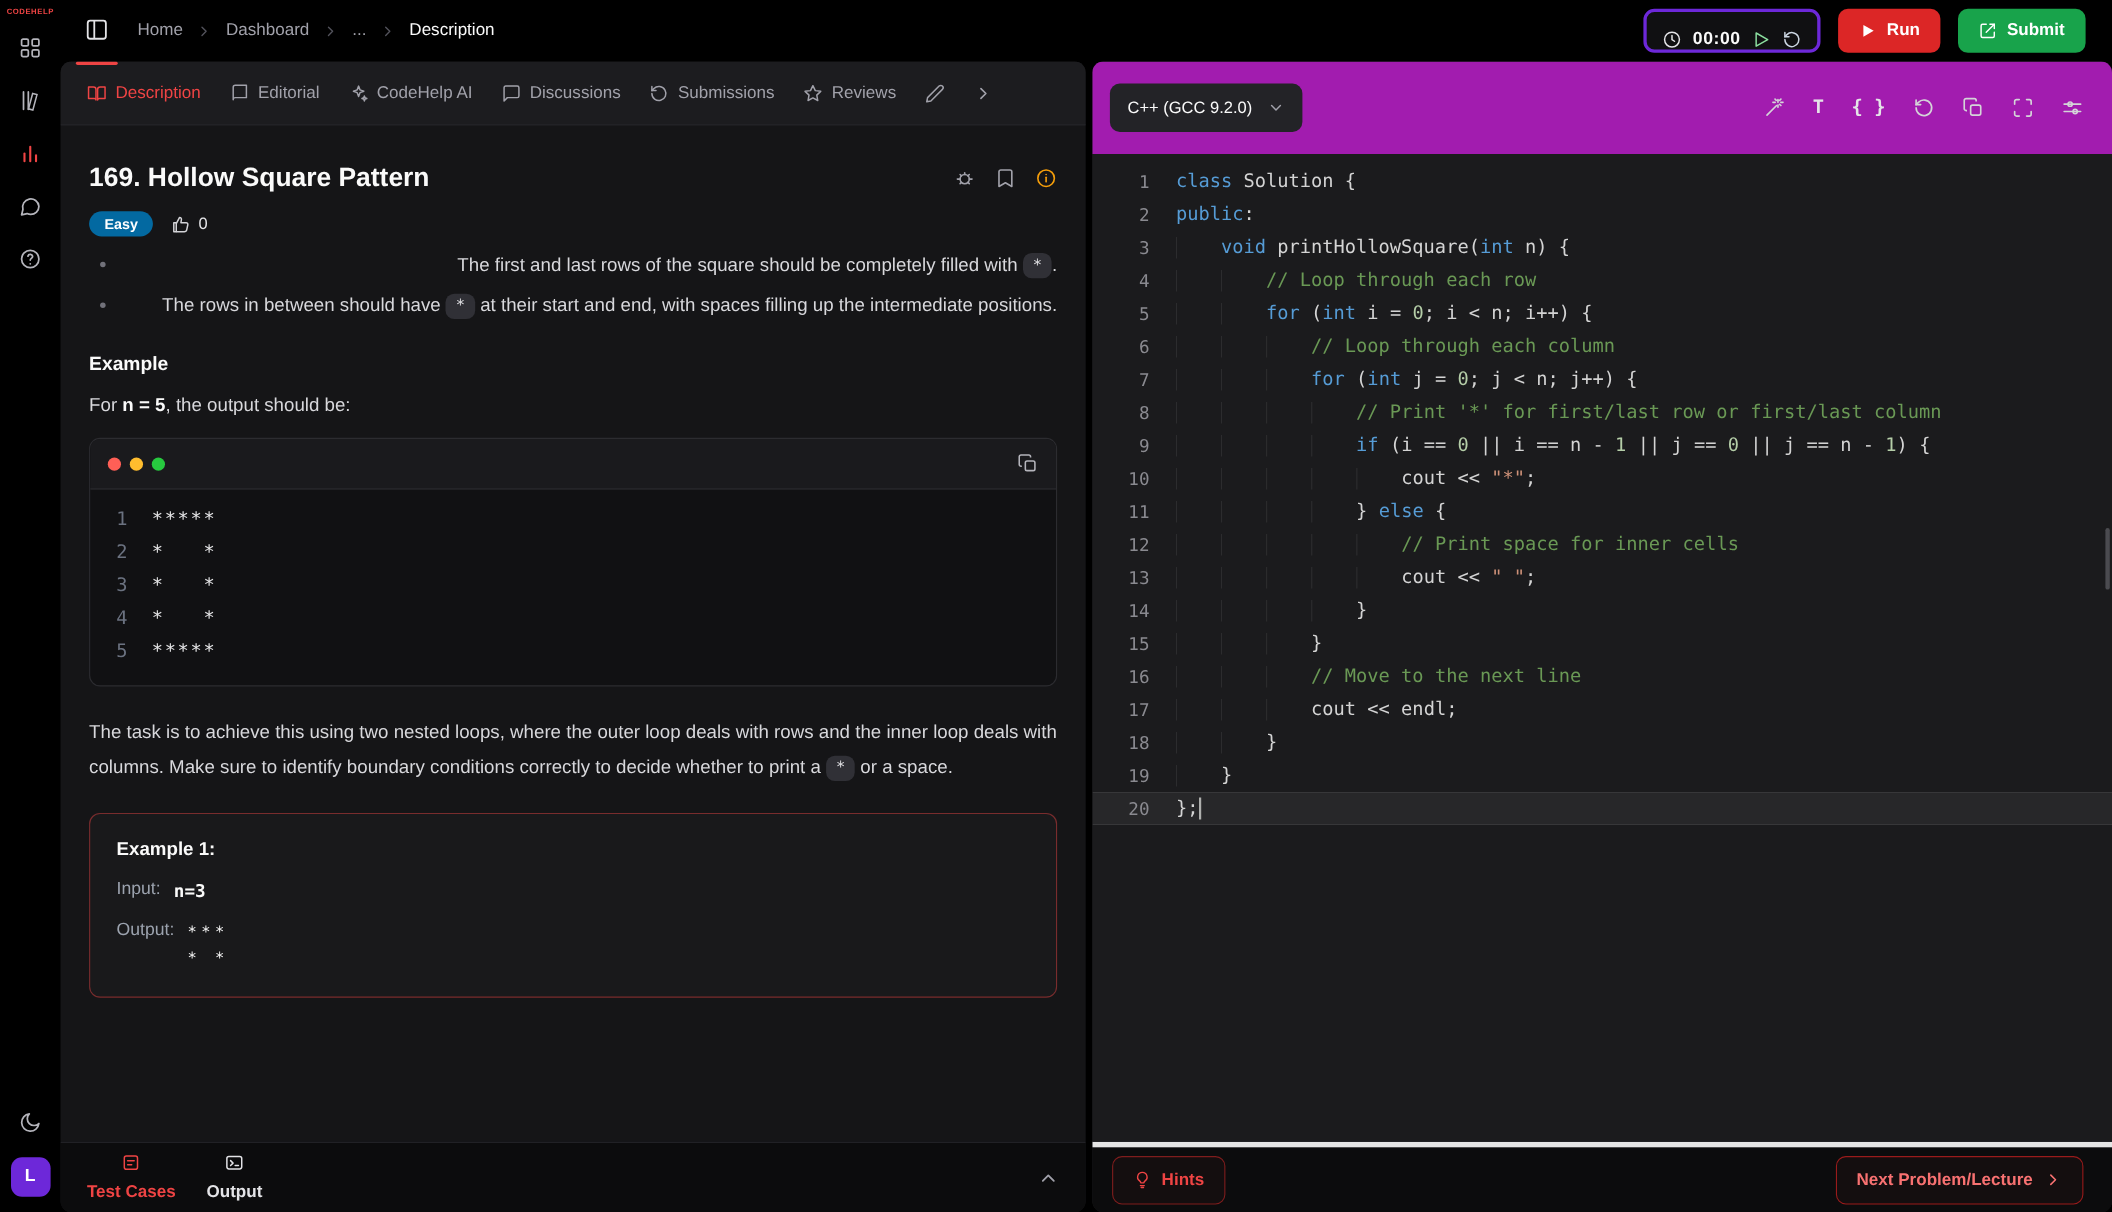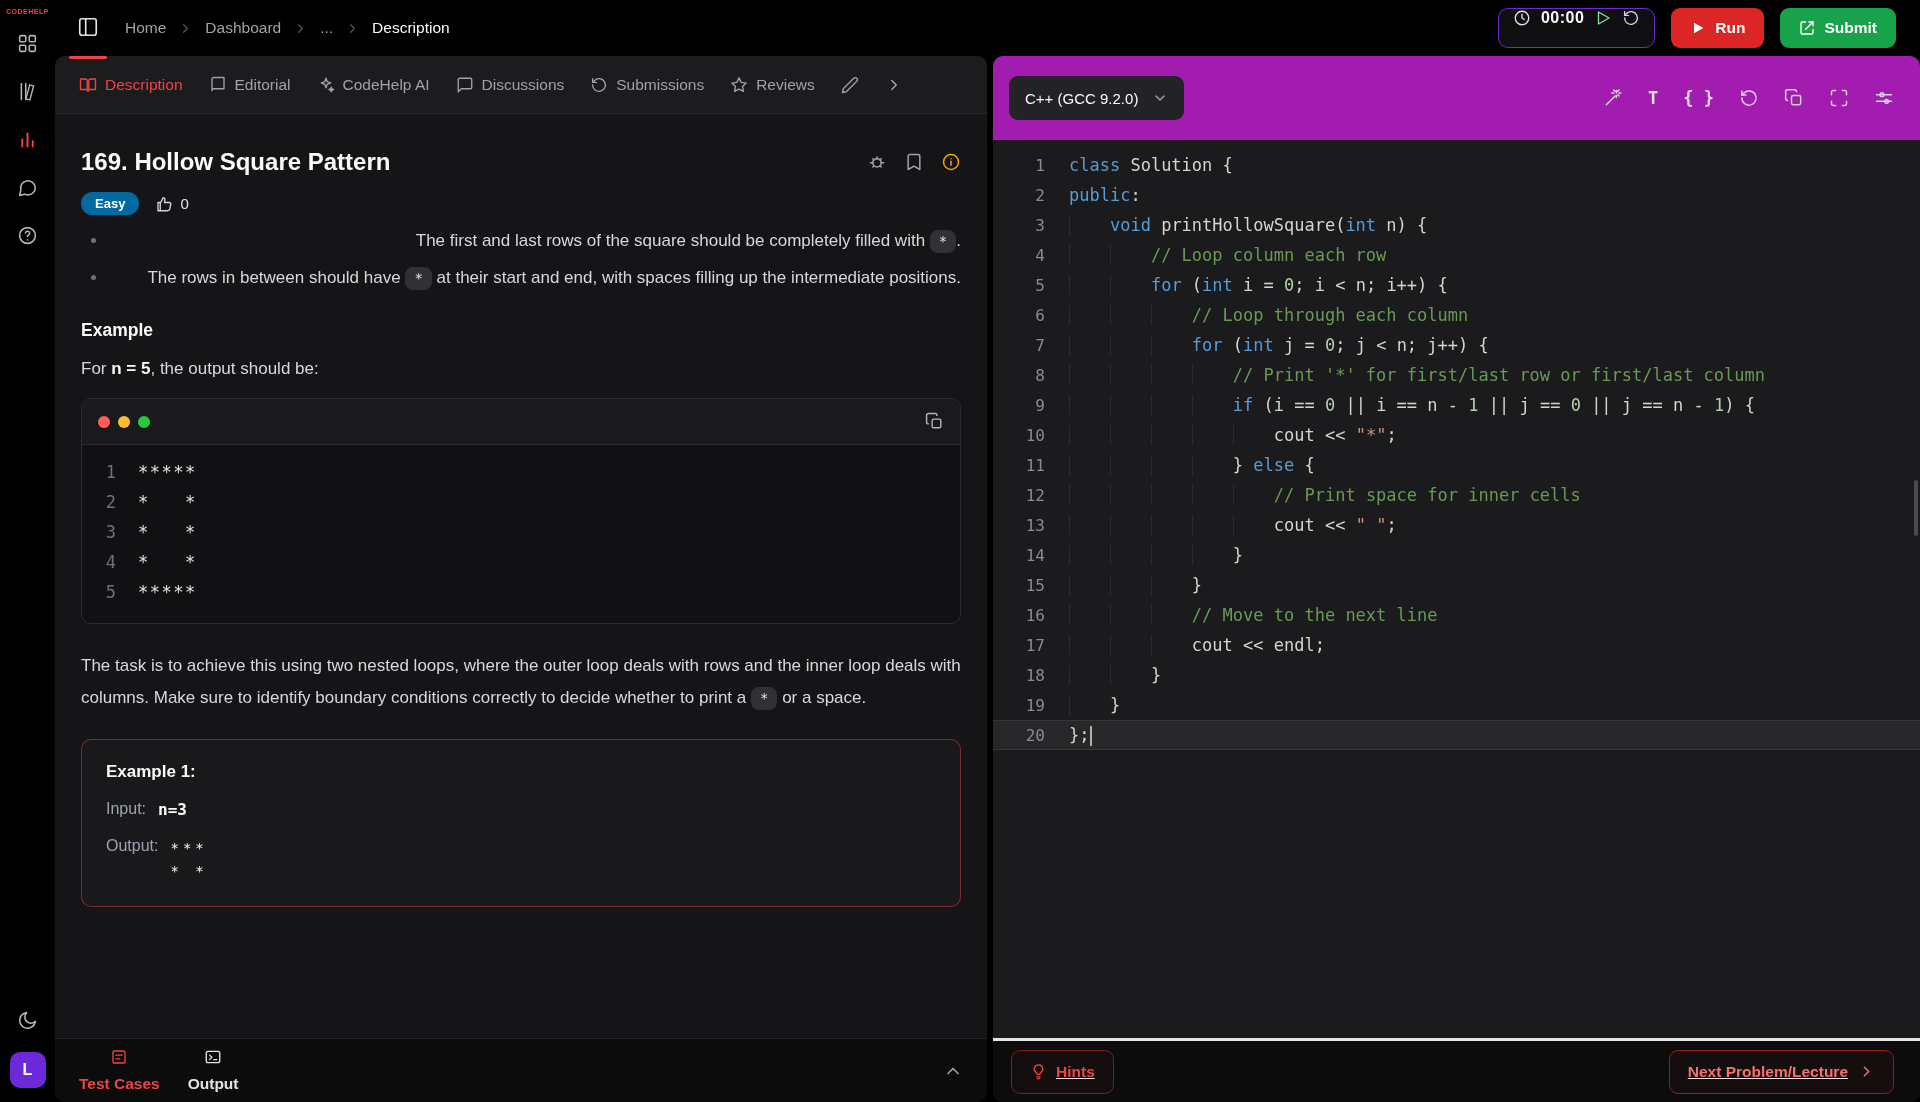--- a/index.html
+++ b/index.html
@@ -22,21 +22,21 @@
   
   .topbar { height:56px; display:flex; align-items:center; padding:0 24px 0 22px; background:#000; flex-shrink:0; }
   .tog-btn { background:none; border:none; color:#e4e4e7; cursor:pointer; padding:0; margin-right:26px; }
   .tog-btn svg { width:22px; height:22px; }
   .breadcrumb { display:flex; align-items:center; gap:12px; font-size:15.5px; }
   .bc-item { color:#a1a1aa; cursor:pointer; }
   .bc-item.current { color:#fafafa; font-weight:500; }
   .bc-sep { width:15px; height:15px; color:#52525b; display:inline-flex; }
   .bc-sep svg { width:15px; height:15px; }
   .top-right { margin-left:auto; display:flex; align-items:center; gap:16px; }
-  .timer-pill { display:flex; align-items:flex-start; gap:10px; height:40px; padding:0 14px; border:1px solid #6d28d9; border-radius:10px; background:#101012; }
+  .timer-pill { display:flex; align-items:flex-end; gap:10px; height:40px; padding:0 14px; border:3px solid #6d28d9; border-radius:10px; background:#101012; }
   .timer-pill svg { width:18px; height:18px; }
   .clock-ic { color:#e4e4e7; }
   .timer-txt { font-size:16px; font-weight:600; color:#fafafa; letter-spacing:.5px; }
   .mini-btn { background:none; border:none; cursor:pointer; padding:0; display:flex; }
   .play-ic { color:#8bde9f; }
   .reset-ic { color:#cbd5e1; }
   .btn { display:flex; align-items:center; gap:9px; height:40px; padding:0 19px; border:none; border-radius:9px; font-size:15.5px; font-weight:600; color:#fff; cursor:pointer; font-family:inherit; }
   .btn svg { width:16px; height:16px; }
   .btn-run { background:#dc2626; }
   .btn-submit { background:#18a34b; }
@@ -120,21 +120,21 @@
   .code-area { flex:1; overflow:hidden; padding-top:10px; position:relative; background:#1b1b1d; }
   .code-line { display:flex; height:30px; align-items:center; font-family:"DejaVu Sans Mono", monospace; font-size:17px; white-space:pre; }
   .code-line.active { background:rgba(255,255,255,.055); box-shadow:inset 0 1px 0 rgba(255,255,255,.08), inset 0 -1px 0 rgba(255,255,255,.08); }
   .ln { width:52px; text-align:right; color:#8a8a90; margin-right:24px; flex-shrink:0; font-size:16px; }
   .ct { white-space:pre; }
   .ind { display:inline-block; white-space:pre; box-shadow:inset 1px 0 0 rgba(255,255,255,.08); }
   .t-kw { color:#569cd6;margin-top:15px; } .t-cm { color:#6a9955; } .t-str { color:#ce9178; } .t-num { color:#b5cea8; } .t-pl { color:#d4d4d4; }
   .caret { display:inline-block; width:2px; height:20px; background:#aeafad; vertical-align:middle; margin-left:1px; }
   .scroll-thumb { position:absolute; right:2px; top:340px; width:4px; height:56px; background:#4b4b50; border-radius:2px; }
 
-  .efooter { height:64px; background:#0c0c0d; border-top:3px solid #e5e5e5; display:flex; align-items:center; padding:0 26px 0 18px; flex-shrink:0;text-decoration:underline; }
+  .efooter { height:64px; background:#0c0c0d; border-top:5px solid #e5e5e5; display:flex; align-items:center; padding:0 26px 0 18px; flex-shrink:0; }
   .btn-hints { display:flex; align-items:center; gap:9px; height:44px; padding:0 18px; background:rgba(239,68,68,.04); border:1px solid #7f1d1d; border-radius:9px; color:#ef4444; font-size:15.5px; font-weight:600; cursor:pointer; font-family:inherit; }
   .btn-hints svg { width:17px; height:17px; }
   .btn-next { margin-left:auto; display:flex; align-items:center; gap:10px; height:44px; padding:0 18px; background:rgba(239,68,68,.04); border:1px solid #991b1b; border-radius:9px; color:#f87171; font-size:15.5px; font-weight:600; cursor:pointer; font-family:inherit; }
   .btn-next svg { width:17px; height:17px; }
 </style>
 </head>
 <body>
 
 <div class="app">
 
@@ -479,21 +479,21 @@
                 </svg>
             </button>
           </div>
         </div>
 
         <div class="code-area">
           <div id="code-lines">
               <div class="code-line"><span class="ln">1</span><span class="ct"><span class="t-kw">class</span><span class="t-pl"> Solution {</span></span></div>
               <div class="code-line"><span class="ln">2</span><span class="ct"><span class="t-kw">public</span><span class="t-pl">:</span></span></div>
               <div class="code-line"><span class="ln">3</span><span class="ct"><span class="ind">    </span><span class="t-kw">void</span><span class="t-pl"> printHollowSquare(</span><span class="t-kw">int</span><span class="t-pl"> n) {</span></span></div>
-              <div class="code-line"><span class="ln">4</span><span class="ct"><span class="ind">    </span><span class="ind">    </span><span class="t-cm">// Loop column each row</span></span></div>
+              <div class="code-line"><span class="ln">4</span><span class="ct"><span class="ind">    </span><span class="ind">    </span><span class="t-cm">// Loop through each row</span></span></div>
               <div class="code-line"><span class="ln">5</span><span class="ct"><span class="ind">    </span><span class="ind">    </span><span class="t-kw">for</span><span class="t-pl"> (</span><span class="t-kw">int</span><span class="t-pl"> i = </span><span class="t-num">0</span><span class="t-pl">; i &lt; n; i++) {</span></span></div>
               <div class="code-line"><span class="ln">6</span><span class="ct"><span class="ind">    </span><span class="ind">    </span><span class="ind">    </span><span class="t-cm">// Loop through each column</span></span></div>
               <div class="code-line"><span class="ln">7</span><span class="ct"><span class="ind">    </span><span class="ind">    </span><span class="ind">    </span><span class="t-kw">for</span><span class="t-pl"> (</span><span class="t-kw">int</span><span class="t-pl"> j = </span><span class="t-num">0</span><span class="t-pl">; j &lt; n; j++) {</span></span></div>
               <div class="code-line"><span class="ln">8</span><span class="ct"><span class="ind">    </span><span class="ind">    </span><span class="ind">    </span><span class="ind">    </span><span class="t-cm">// Print '*' for first/last row or first/last column</span></span></div>
               <div class="code-line"><span class="ln">9</span><span class="ct"><span class="ind">    </span><span class="ind">    </span><span class="ind">    </span><span class="ind">    </span><span class="t-kw">if</span><span class="t-pl"> (i == </span><span class="t-num">0</span><span class="t-pl"> || i == n - </span><span class="t-num">1</span><span class="t-pl"> || j == </span><span class="t-num">0</span><span class="t-pl"> || j == n - </span><span class="t-num">1</span><span class="t-pl">) {</span></span></div>
               <div class="code-line"><span class="ln">10</span><span class="ct"><span class="ind">    </span><span class="ind">    </span><span class="ind">    </span><span class="ind">    </span><span class="ind">    </span><span class="t-pl">cout &lt;&lt; </span><span class="t-str">"*"</span><span class="t-pl">;</span></span></div>
               <div class="code-line"><span class="ln">11</span><span class="ct"><span class="ind">    </span><span class="ind">    </span><span class="ind">    </span><span class="ind">    </span><span class="t-pl">} </span><span class="t-kw">else</span><span class="t-pl"> {</span></span></div>
               <div class="code-line"><span class="ln">12</span><span class="ct"><span class="ind">    </span><span class="ind">    </span><span class="ind">    </span><span class="ind">    </span><span class="ind">    </span><span class="t-cm">// Print space for inner cells</span></span></div>
               <div class="code-line"><span class="ln">13</span><span class="ct"><span class="ind">    </span><span class="ind">    </span><span class="ind">    </span><span class="ind">    </span><span class="ind">    </span><span class="t-pl">cout &lt;&lt; </span><span class="t-str">" "</span><span class="t-pl">;</span></span></div>
               <div class="code-line"><span class="ln">14</span><span class="ct"><span class="ind">    </span><span class="ind">    </span><span class="ind">    </span><span class="ind">    </span><span class="t-pl">}</span></span></div>

